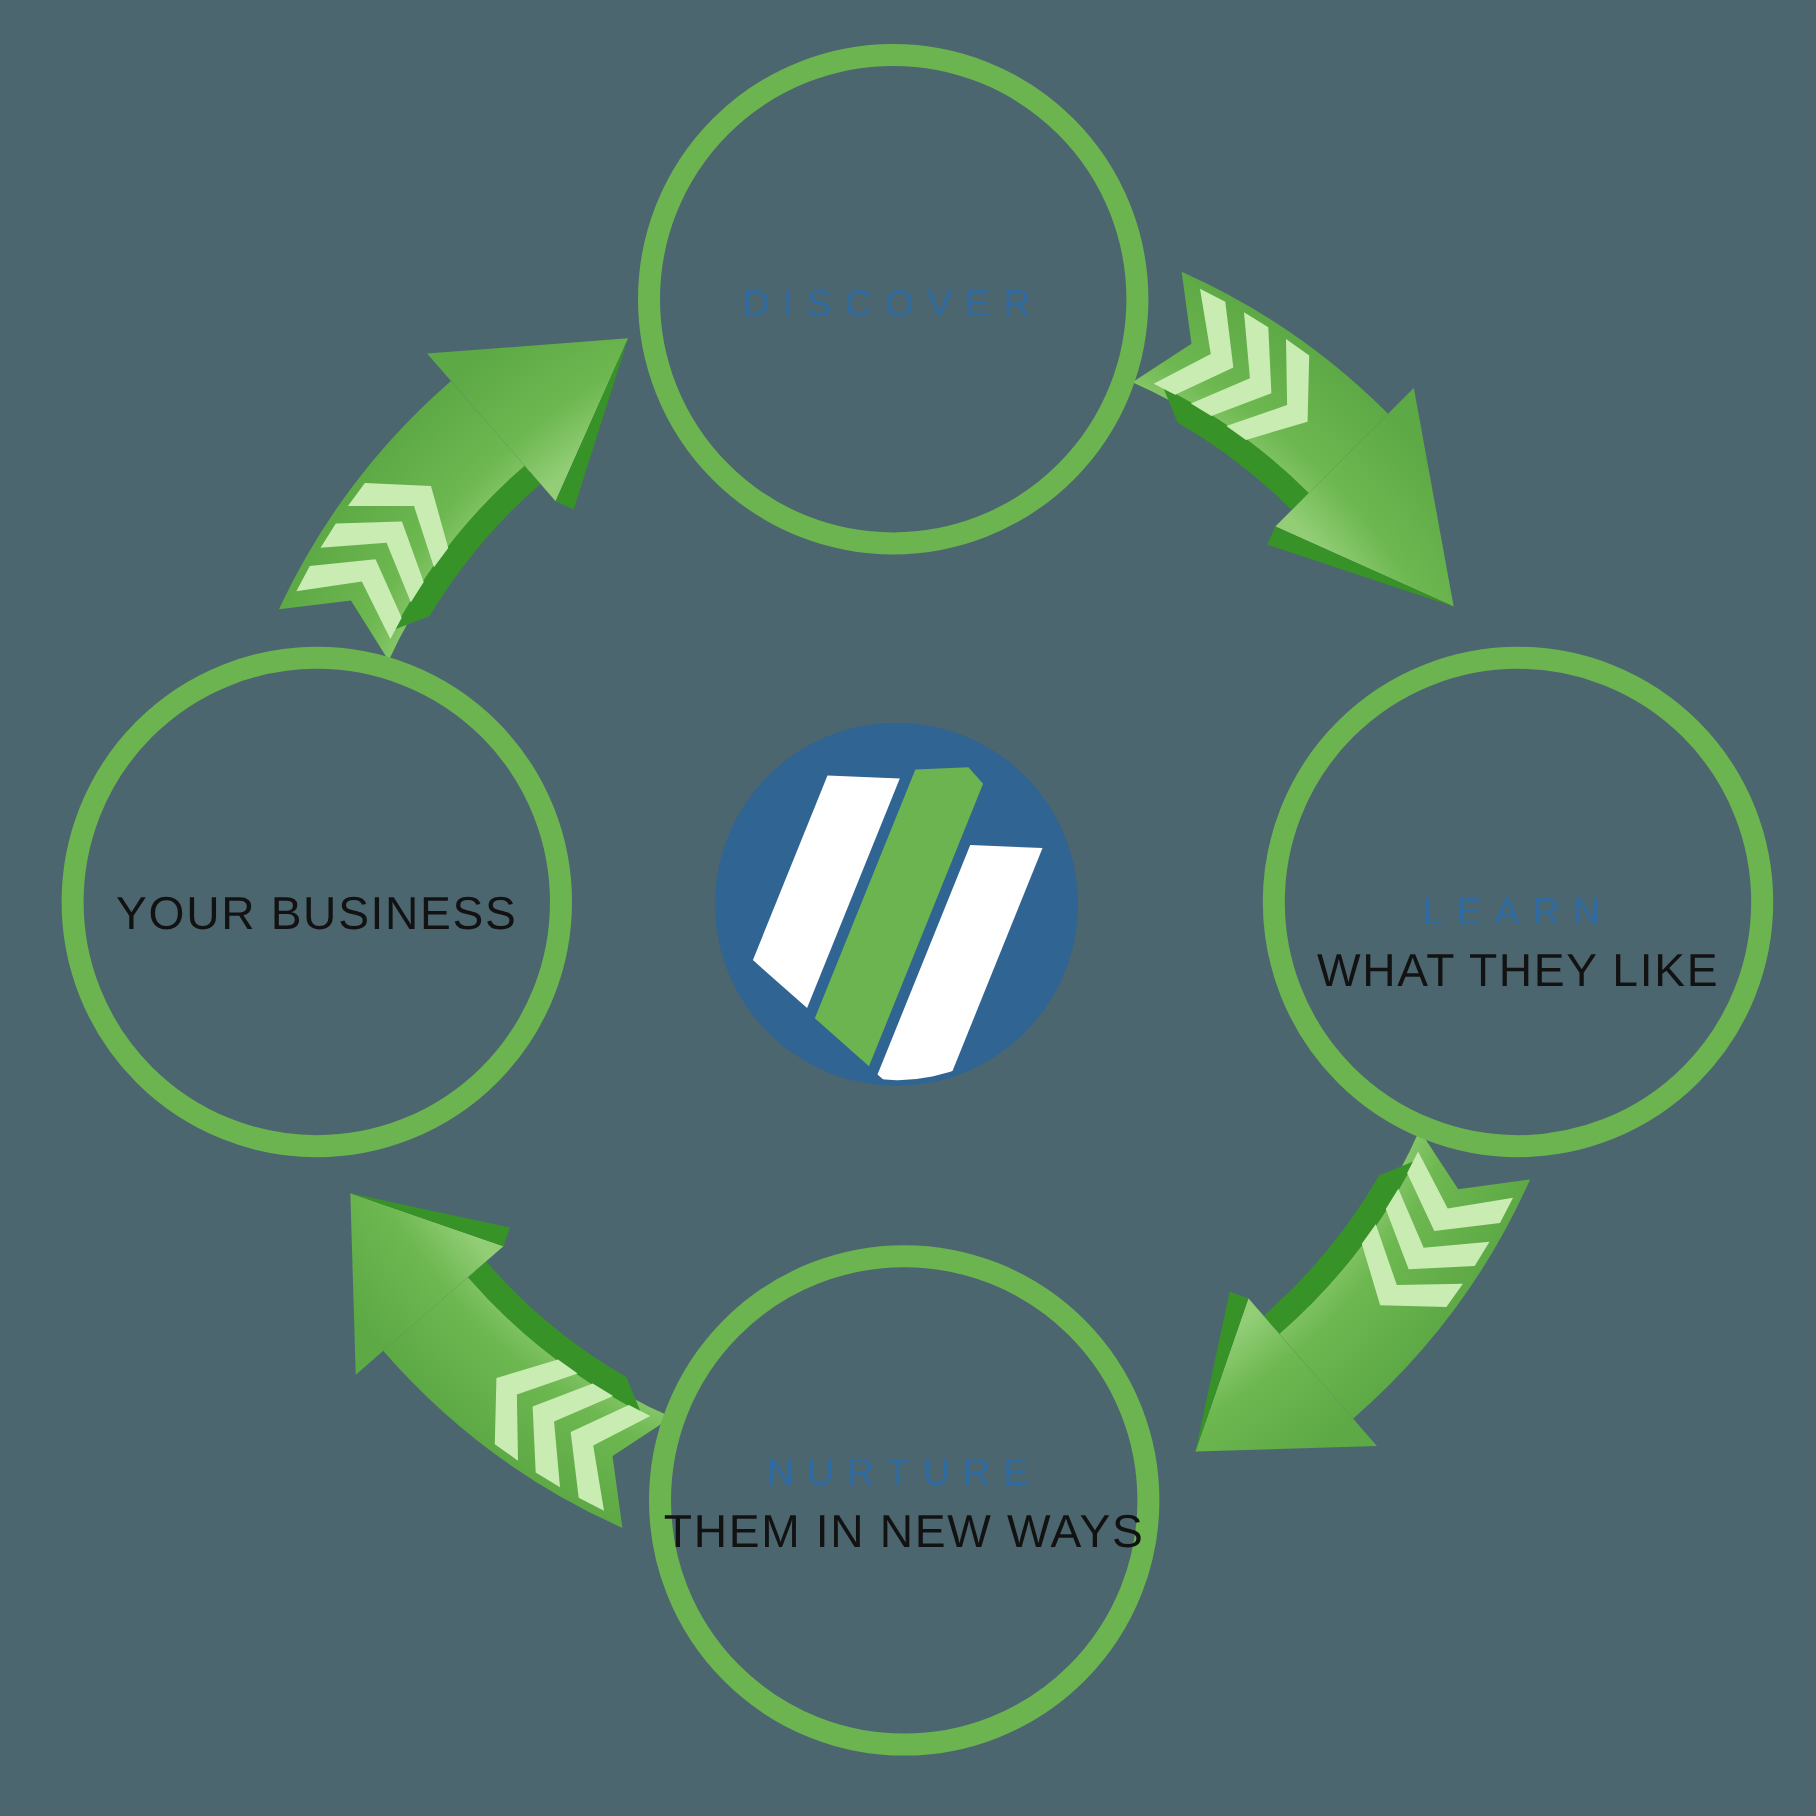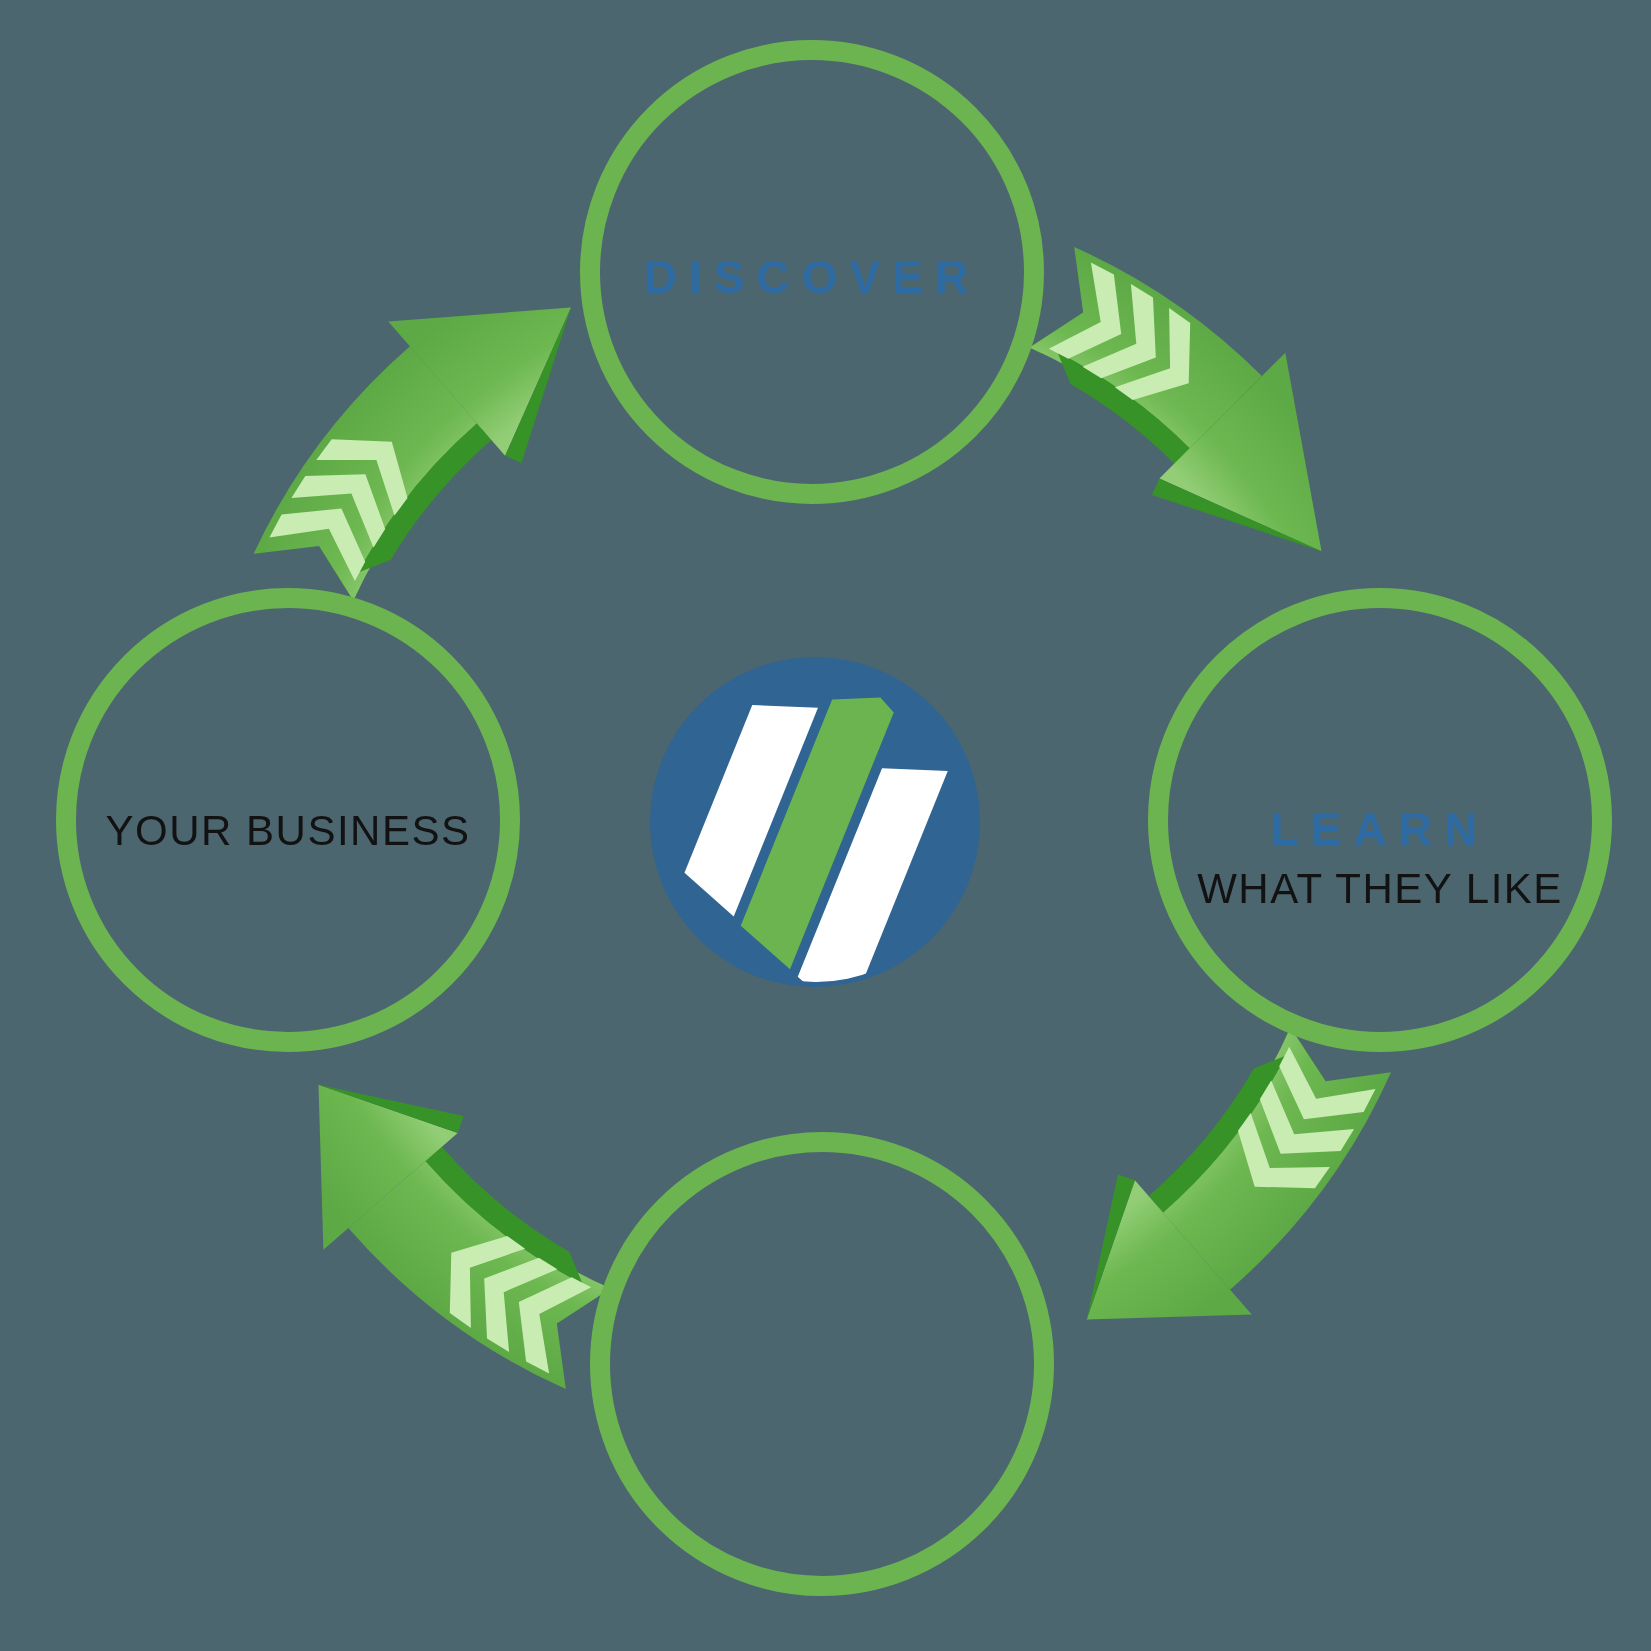--- a/index.html
+++ b/index.html
@@ -13,21 +13,21 @@
   body{margin:0;background:var(--bg);font-family:"Liberation Sans",sans-serif;}
   .stage{position:relative;width:1651px;height:1651px;background:var(--bg);overflow:hidden;}
   .stage svg{position:absolute;left:0;top:0;}
   .ring{fill:none;stroke:var(--green);stroke-width:20;}
   .node{position:absolute;transform:translate(-50%,-50%);text-align:center;width:460px;pointer-events:none;}
   .node-discover{left:812px;top:277px;}
   .node-learn{left:1380px;top:822px;margin-top:36px;}
   .node-nurture{left:822px;top:1368px;}
   .node-grow{left:288px;top:826px;}
   .node .title{
-    font-size:46px;font-weight:700;letter-spacing:12px;padding-left:0;
+    font-size:34px;font-weight:400;letter-spacing:12px;padding-left:0;
     color:var(--blue);line-height:1.15;white-space:nowrap;
   }
   .node .subtitle{
     font-size:42px;font-weight:400;letter-spacing:1.5px;margin-top:10px;
     color:var(--ink);line-height:1.1;white-space:nowrap;
   }
 </style>
 </head>
 <body>
 
@@ -104,16 +104,20 @@
     </g>
   </svg>
 
   <div class="node node-discover">
     <div class="title">DISCOVER</div>
   </div>
   <div class="node node-learn">
     <div class="title">LEARN</div>
     <div class="subtitle">WHAT THEY LIKE</div>
   </div>
+  <div class="node node-nurture">
+    <div class="title">NURTURE</div>
+    <div class="subtitle">THEM IN NEW WAYS</div>
+  </div>
   <div class="node node-grow">
     <div class="subtitle">YOUR BUSINESS</div>
   </div>
 </div>
 
 </body></html>

